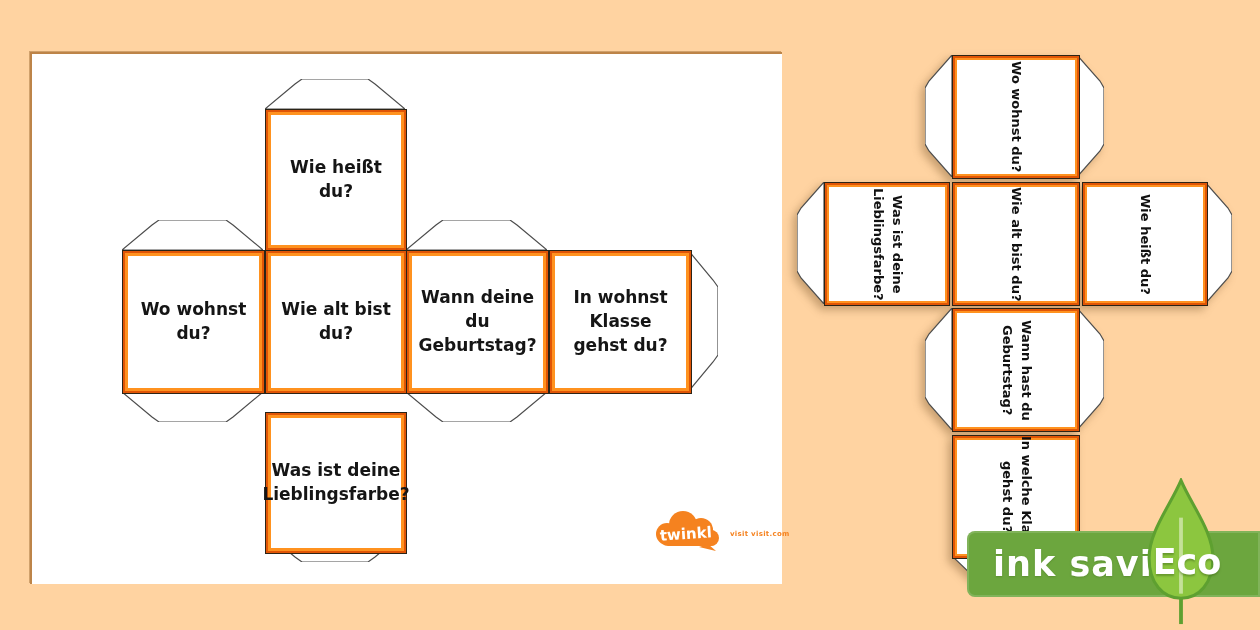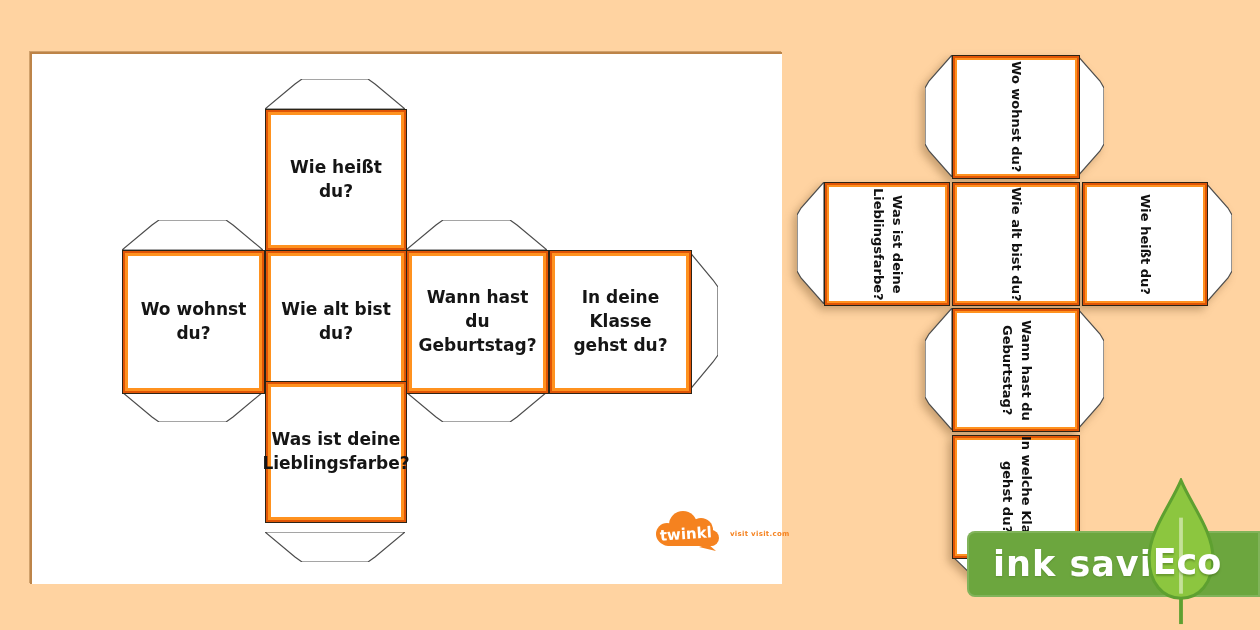--- a/index.html
+++ b/index.html
@@ -98,28 +98,28 @@
     <div class="face" style="left:233px;top:55px;width:140px;height:140px">
       <div class="q">Wie heißt du?</div>
     </div>
     <div class="face" style="left:90px;top:196px;width:141px;height:142px">
       <div class="q">Wo wohnst du?</div>
     </div>
     <div class="face" style="left:233px;top:196px;width:140px;height:142px">
       <div class="q">Wie alt bist du?</div>
     </div>
     <div class="face" style="left:374px;top:196px;width:141px;height:142px">
-      <div class="q">Wann hast du
+      <div class="q">Wann deine du
 Geburtstag?</div>
     </div>
     <div class="face" style="left:517px;top:196px;width:141px;height:142px">
-      <div class="q">In deine Klasse
+      <div class="q">In wohnst Klasse
 gehst du?</div>
     </div>
-    <div class="face" style="left:233px;top:327px;width:140px;height:140px">
+    <div class="face" style="left:233px;top:358px;width:140px;height:140px">
       <div class="q">Was ist deine
 Lieblingsfarbe?</div>
     </div>
 
     <div class="logo">
       <svg width="72" height="42" viewBox="0 0 72 42">
         <g fill="#f5821f">
           <circle cx="15" cy="24" r="11"></circle>
           <circle cx="31" cy="15" r="14"></circle>
           <circle cx="49" cy="20" r="12"></circle>

